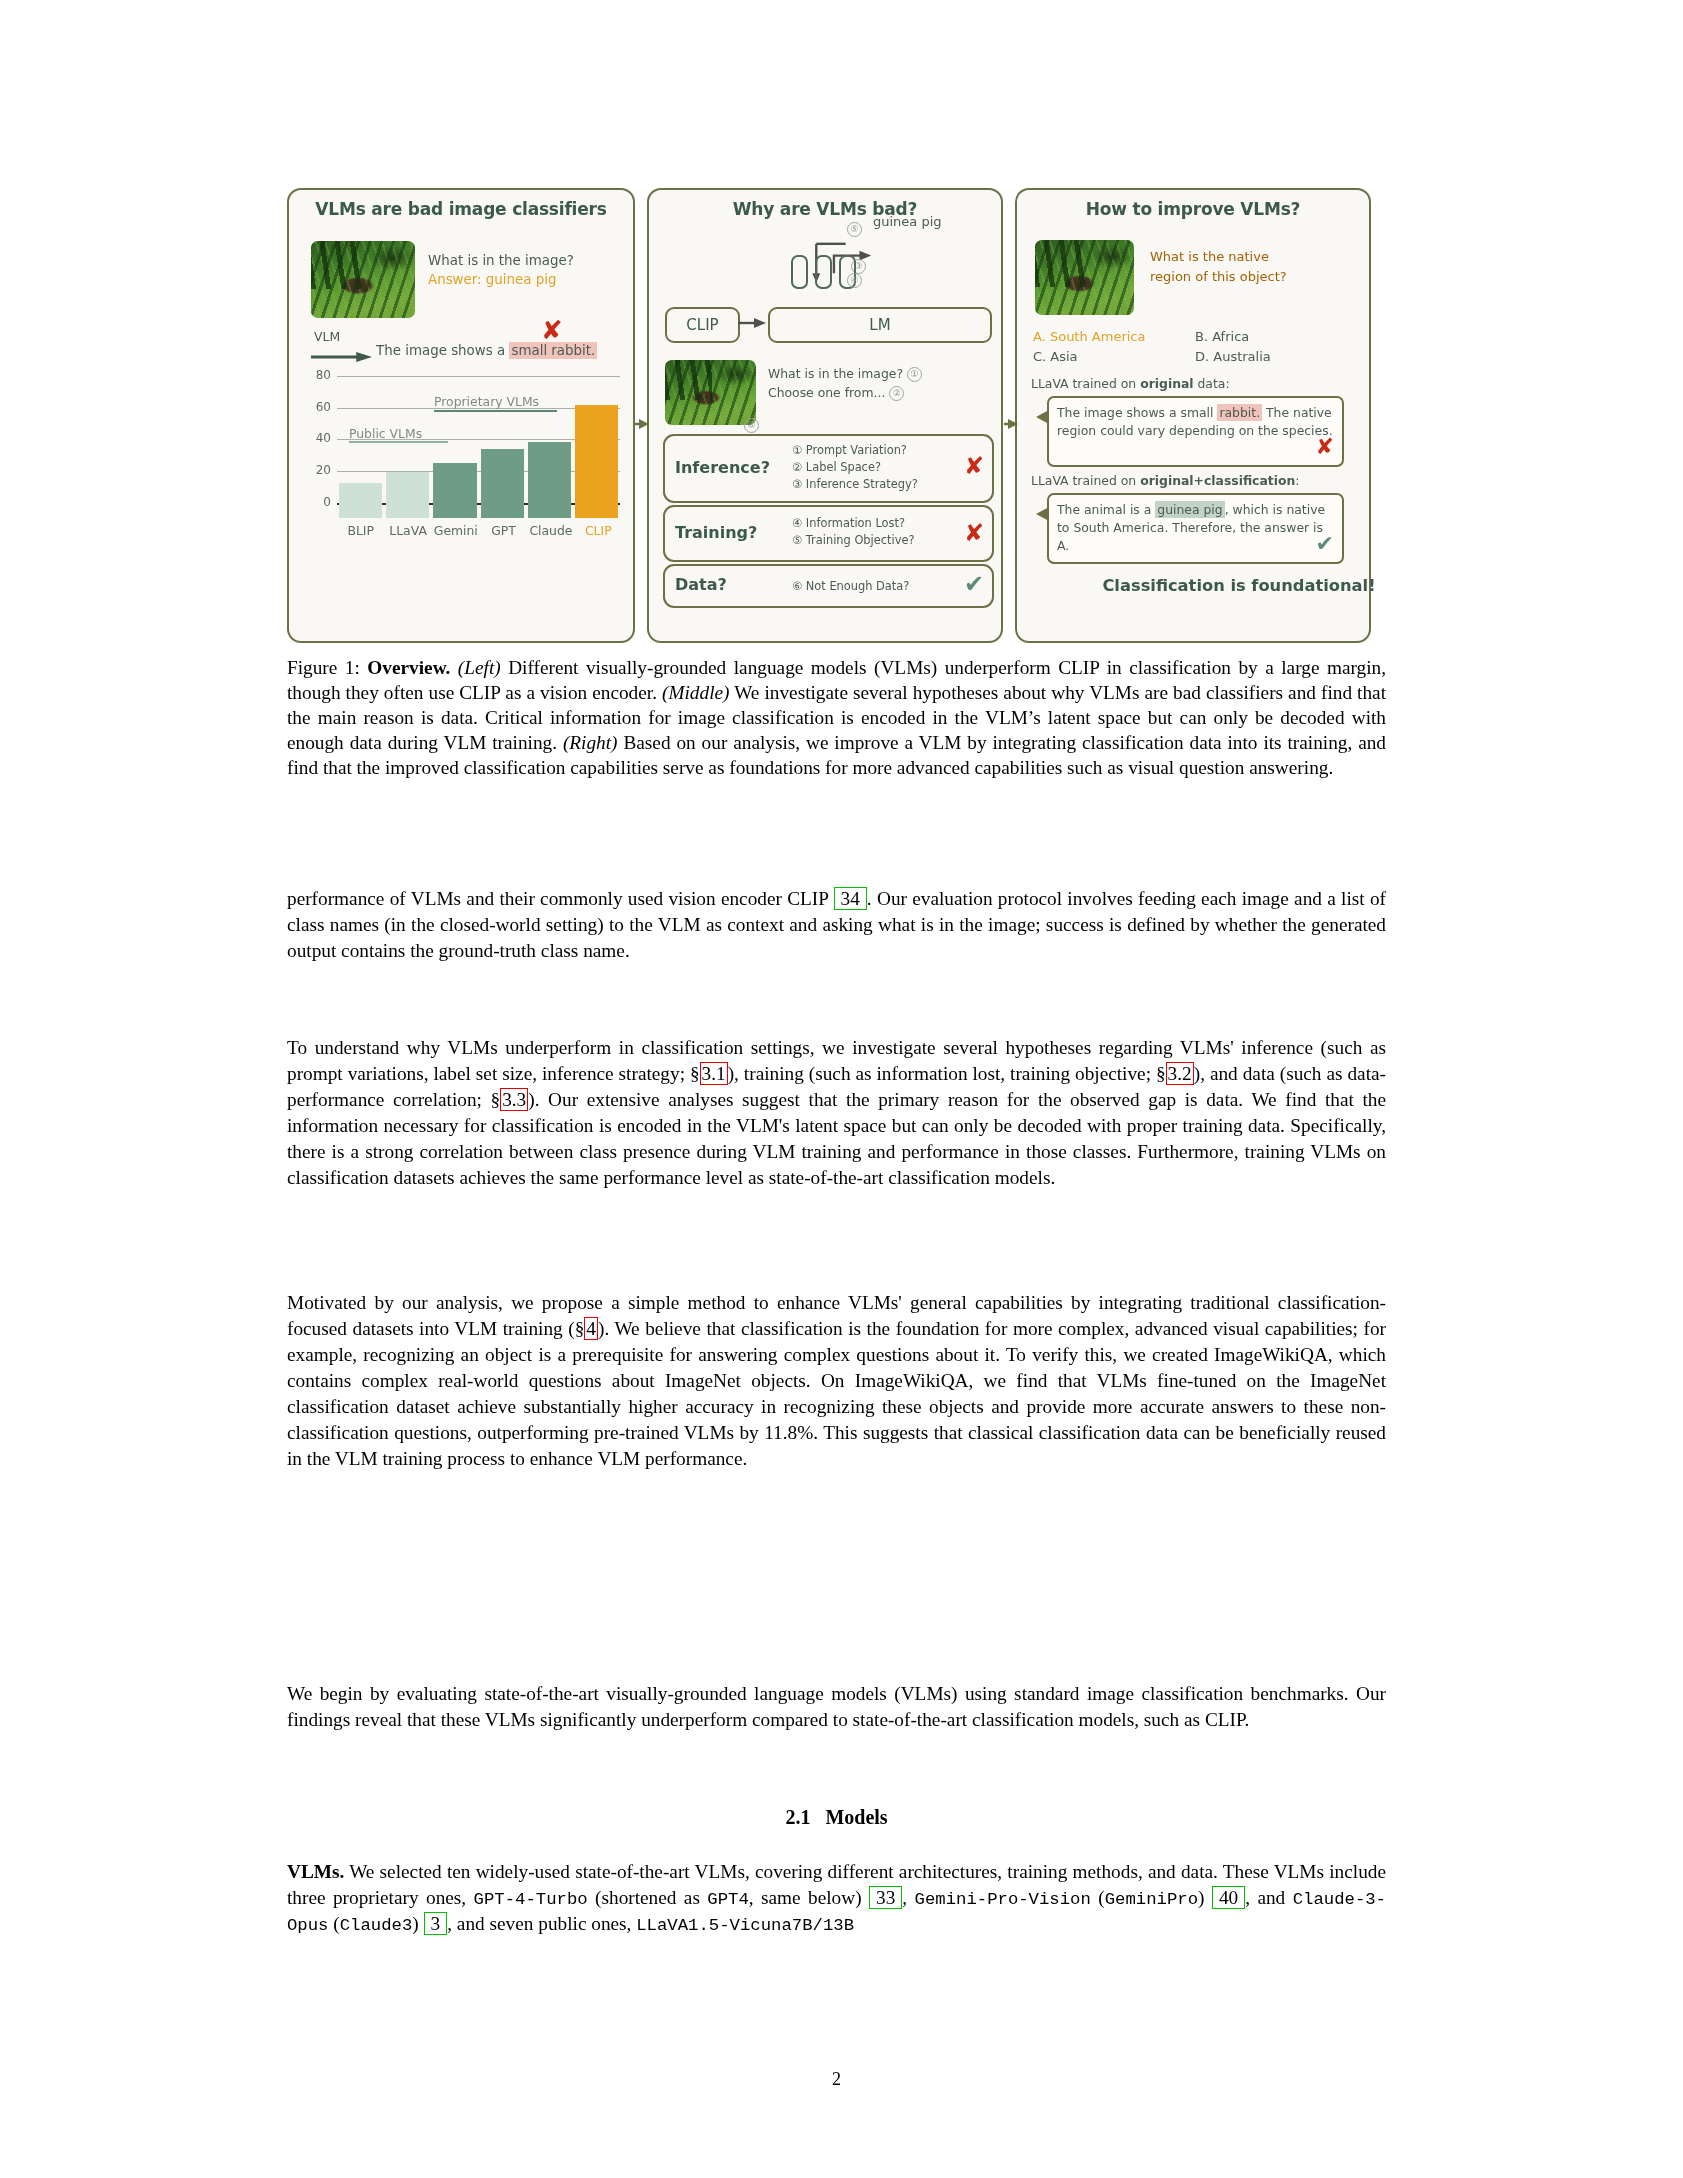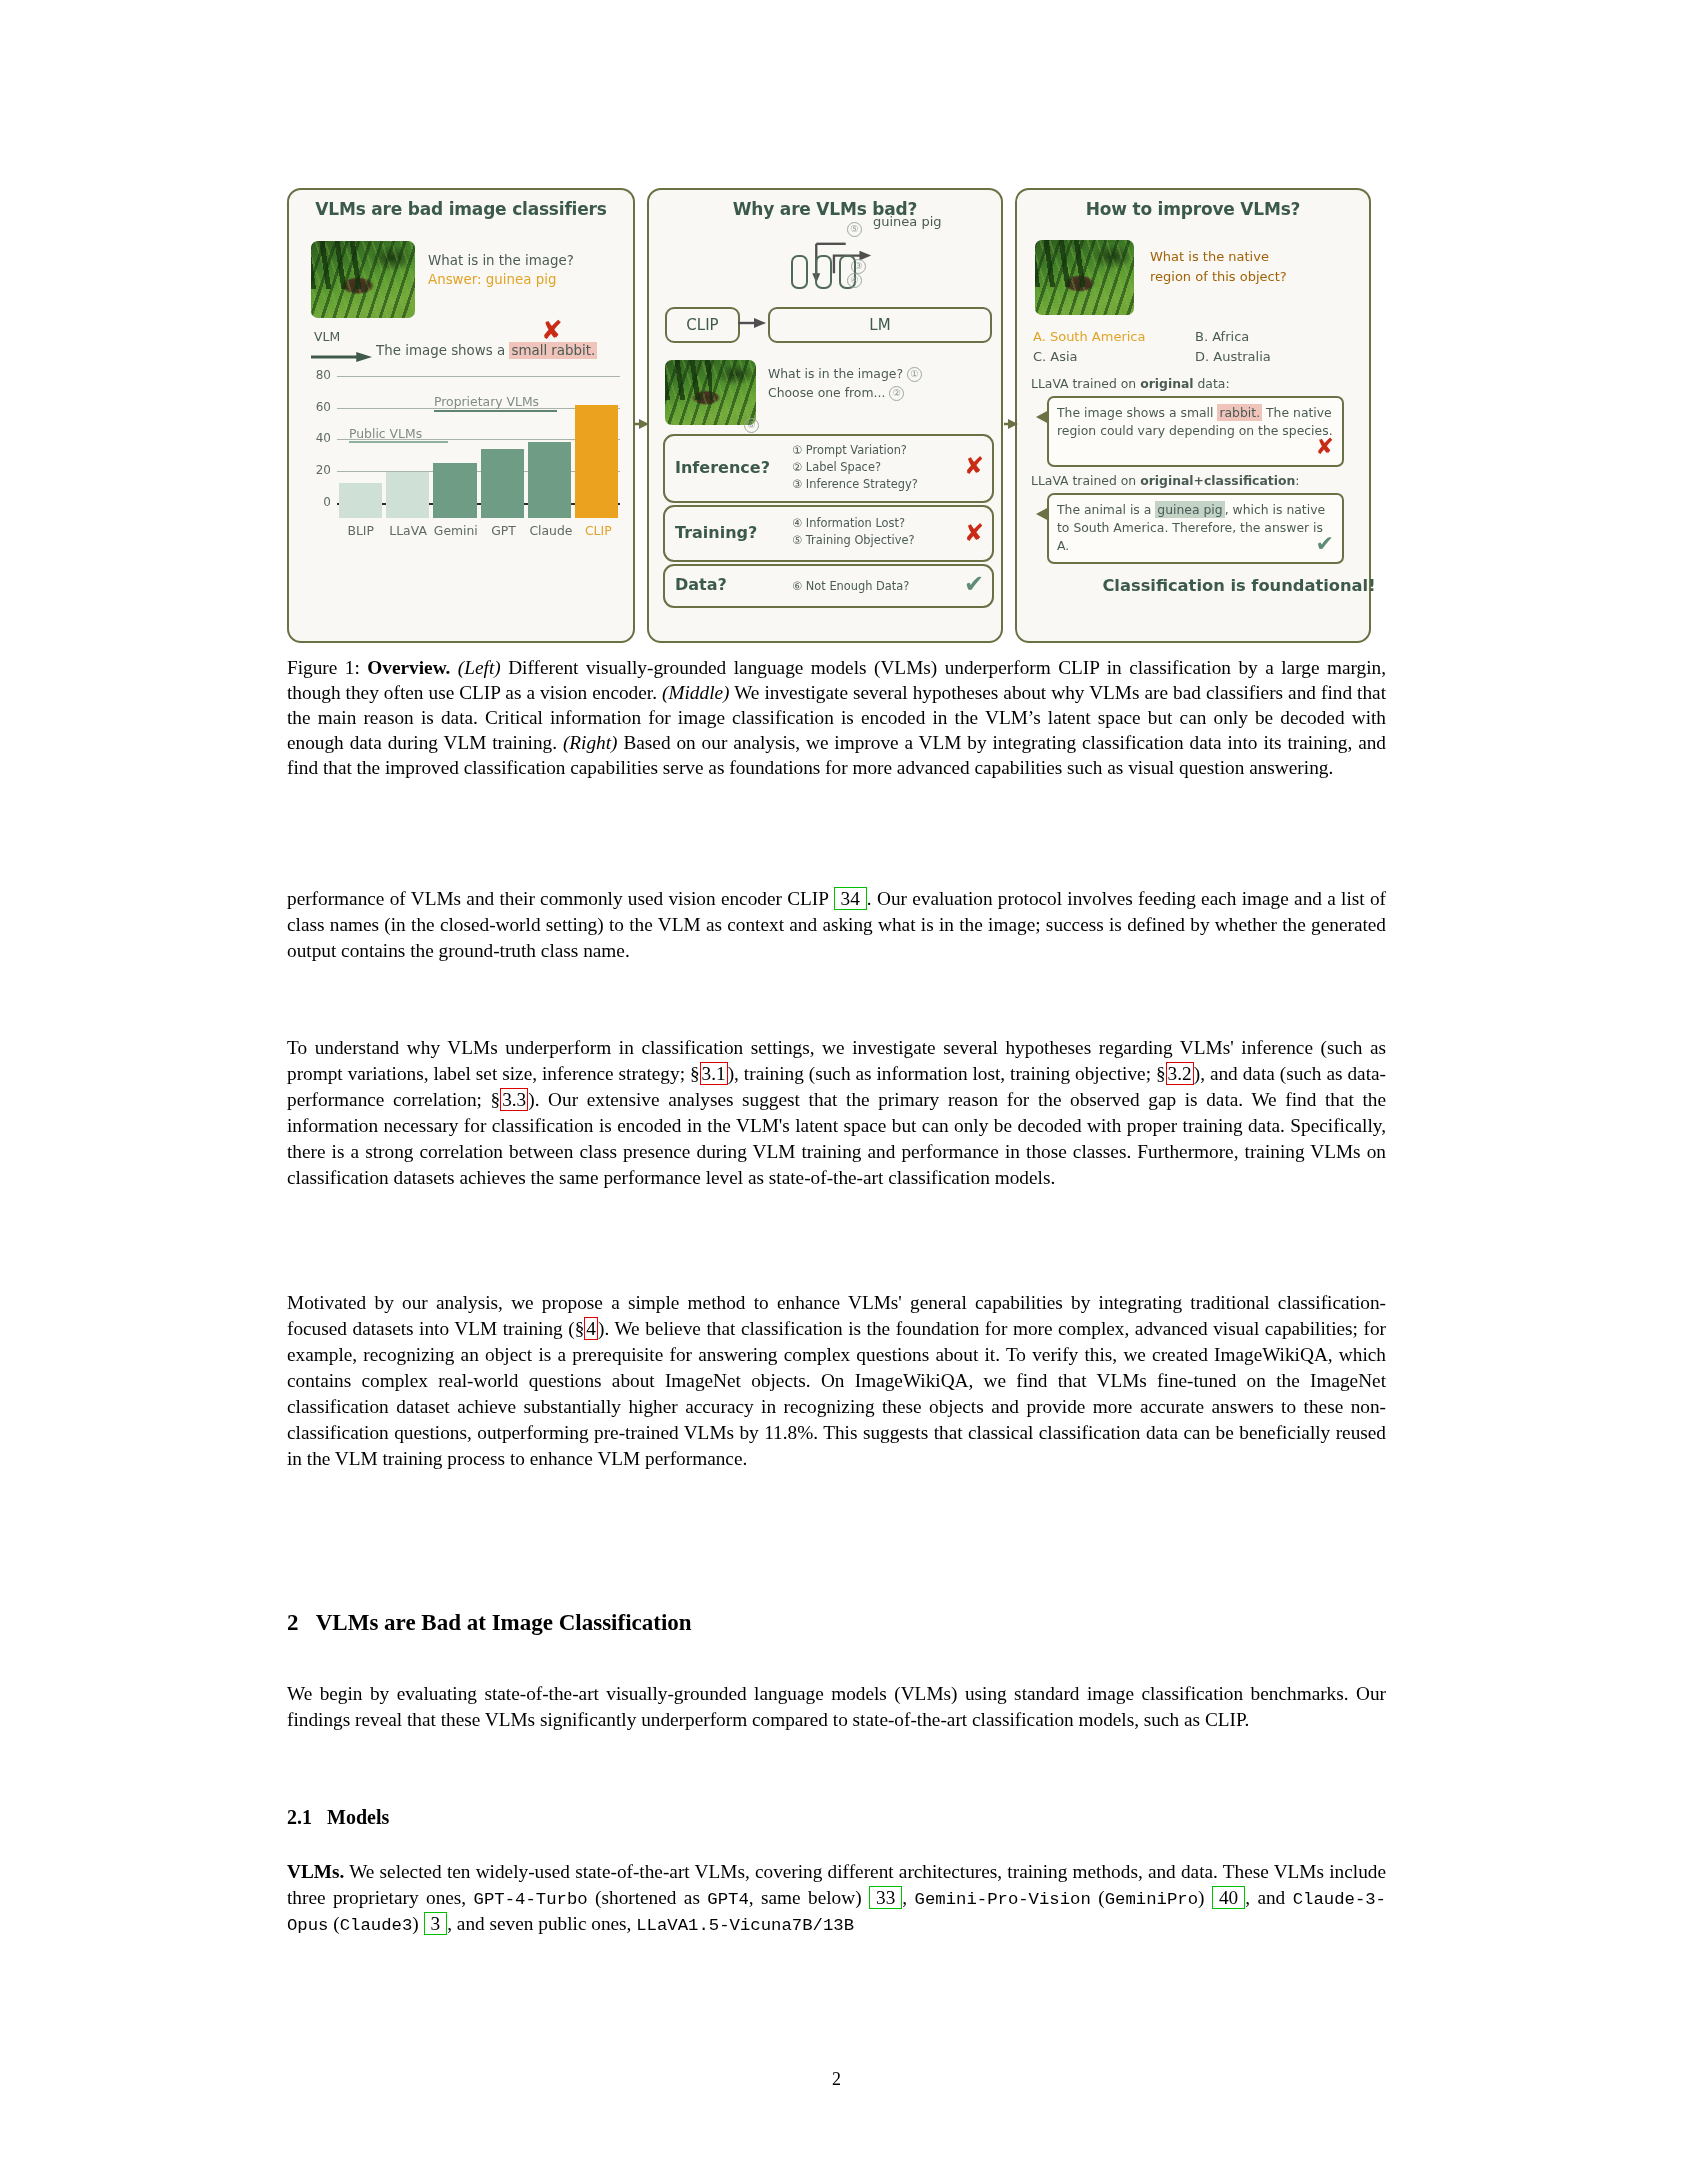--- a/index.html
+++ b/index.html
@@ -143,21 +143,21 @@
     font-size:19.3px;line-height:1.345;text-align:justify;margin:0;
   }
   .blk{position:absolute;left:0;width:1099px;}
   .mono{font-family:"Liberation Mono", monospace;font-size:17.3px;}
   .cite-g{border:1.6px solid #00c000;padding:0 6px;}
   .cite-r{border:1.6px solid #e00000;padding:0 1px;}
   h2.sec{
     font-size:23px;font-weight:bold;margin:0;
     font-family:"Liberation Serif", serif;
   }
-  h3.sub{font-size:20px;font-weight:bold;margin:0;}
+  h3.sub{font-size:20px;font-weight:bold;margin:0;text-align:center;}
   .pageno{
     position:absolute;left:0;width:1099px;top:2069px;
     text-align:center;font-size:18px;
   }
 </style>
 </head>
 <body>
 
 <div class="page">
 
@@ -364,25 +364,20 @@
       <span>To understand why VLMs underperform in classification settings, we investigate several hypotheses regarding VLMs' inference (such as prompt variations, label set size, inference strategy; §</span><span class="cite-r">3.1</span><span>), training (such as information lost, training objective; §</span><span class="cite-r">3.2</span><span>), and data (such as data-performance correlation; §</span><span class="cite-r">3.3</span><span>). Our extensive analyses suggest that the primary reason for the observed gap is data. We find that the information necessary for classification is encoded in the VLM's latent space but can only be decoded with proper training data. Specifically, there is a strong correlation between class presence during VLM training and performance in those classes. Furthermore, training VLMs on classification datasets achieves the same performance level as state-of-the-art classification models.</span>
     </p>
   </div>
 
   <div class="blk" style="top:1290px;">
     <p class="body">
       <span>Motivated by our analysis, we propose a simple method to enhance VLMs' general capabilities by integrating traditional classification-focused datasets into VLM training (§</span><span class="cite-r">4</span><span>). We believe that classification is the foundation for more complex, advanced visual capabilities; for example, recognizing an object is a prerequisite for answering complex questions about it. To verify this, we created ImageWikiQA, which contains complex real-world questions about ImageNet objects. On ImageWikiQA, we find that VLMs fine-tuned on the ImageNet classification dataset achieve substantially higher accuracy in recognizing these objects and provide more accurate answers to these non-classification questions, outperforming pre-trained VLMs by 11.8%. This suggests that classical classification data can be beneficially reused in the VLM training process to enhance VLM performance.</span>
     </p>
   </div>
 
-  <div class="blk" style="top:1610px;">
-    <h2 class="sec">
-      <span>2</span>&nbsp;&nbsp;&nbsp;<span>VLMs are Bad at Image Classification</span>
-    </h2>
-  </div>
 
   <div class="blk" style="top:1681px;">
     <p class="body">We begin by evaluating state-of-the-art visually-grounded language models (VLMs) using standard image classification benchmarks. Our findings reveal that these VLMs significantly underperform compared to state-of-the-art classification models, such as CLIP.</p>
   </div>
 
   <div class="blk" style="top:1806px;">
     <h3 class="sub">
       <span>2.1</span>&nbsp;&nbsp;&nbsp;<span>Models</span>
     </h3>
   </div>

